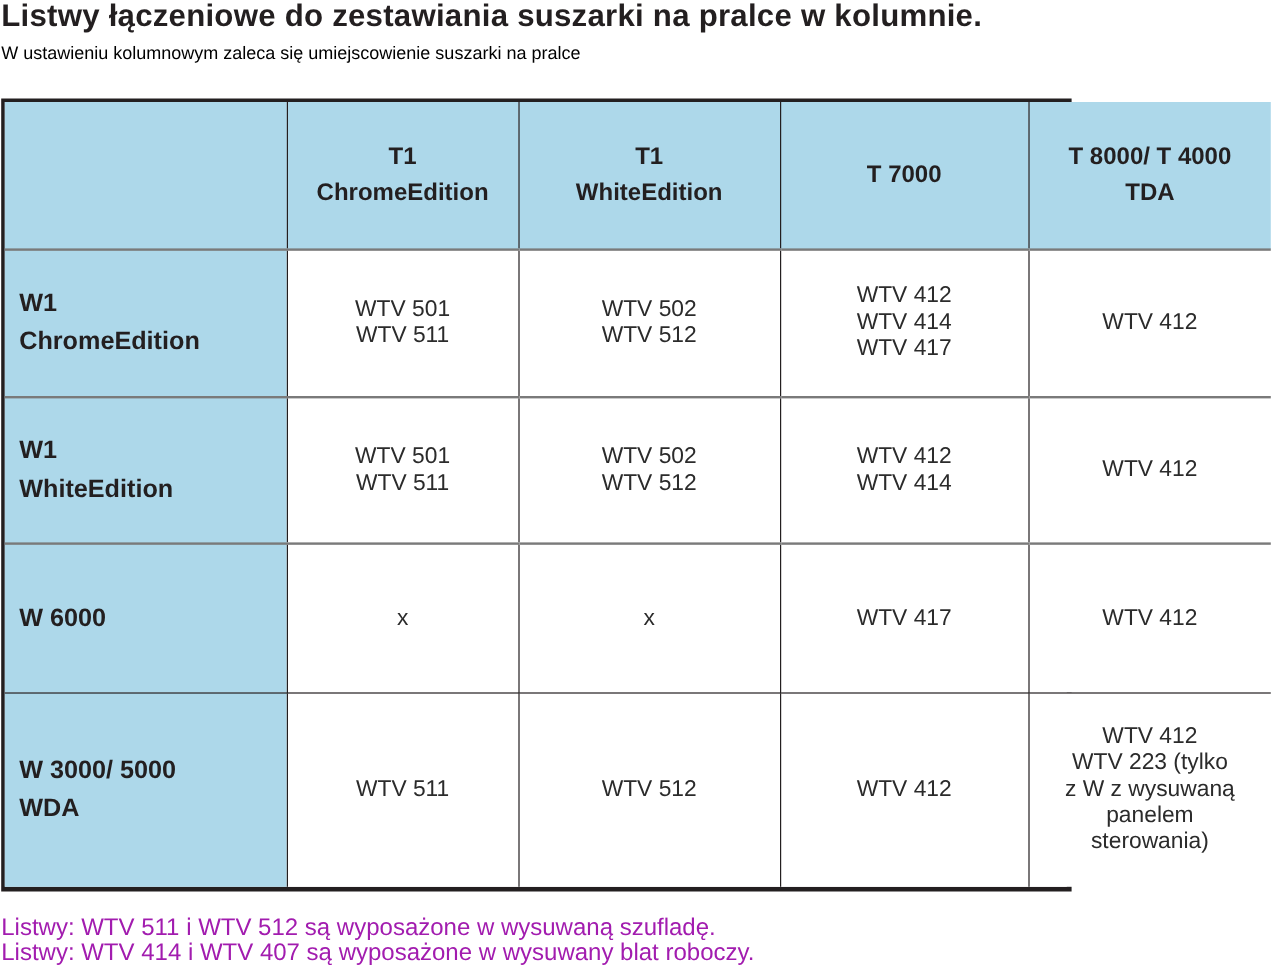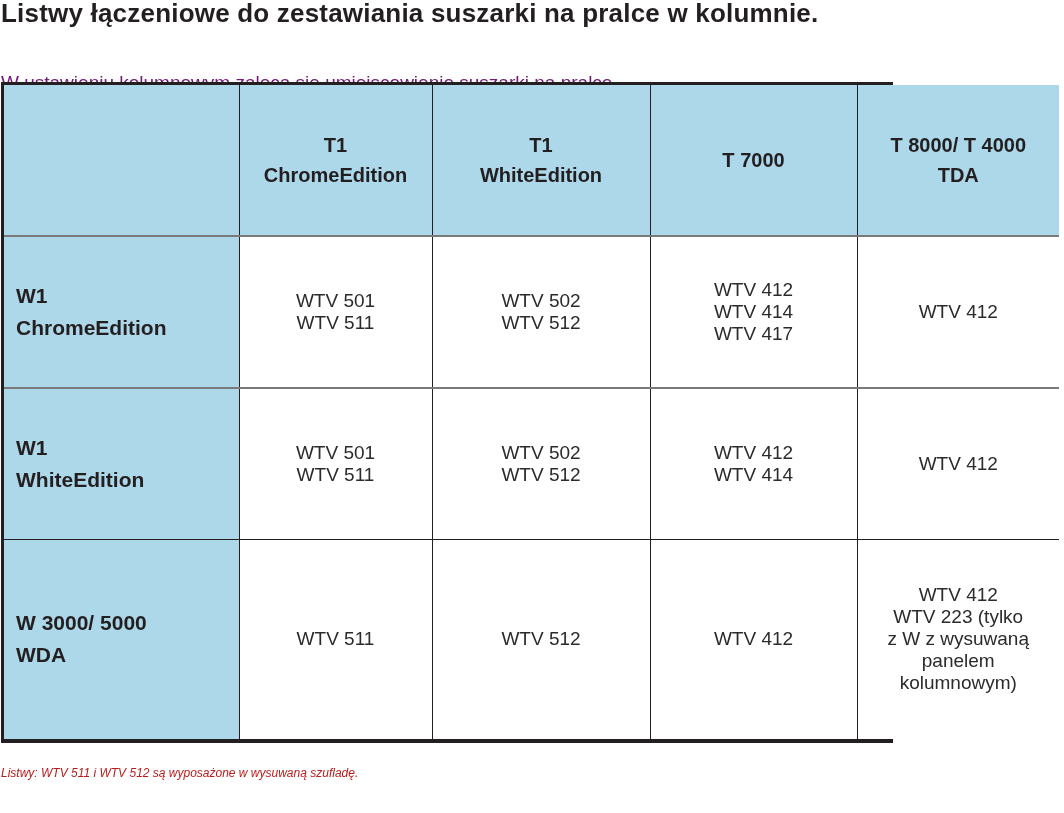--- a/index.html
+++ b/index.html
@@ -22,24 +22,23 @@
     font-size: 26px;
     font-weight: bold;
     letter-spacing: 0.2px;
     white-space: nowrap;
     color: #231f20;
   }
   .subtitle {
     position: absolute;
     left: 1px;
     top: 36px;
-    font-size: 19px;
+    font-size: 15px;
     white-space: nowrap;
-    color: #701a75;
-    margin-top: 36px;
+    color: #000000;
   }
   .table-wrap {
     position: absolute;
     left: 1px;
     top: 82px;
     width: 892px;
     height: 661px;
     box-sizing: border-box;
     border: 3px solid #231f20;
     border-right-width: 4px;
@@ -86,25 +85,24 @@
     font-size: 19px;
     line-height: 22px;
     color: #2b2b2b;
   }
   td.cell span { display: block; }
 
   .notes {
     position: absolute;
     left: 1px;
     top: 763px;
-    font-size: 12px;
+    font-size: 20px;
     line-height: 21px;
-    color: #b91c1c;
+    color: #a21caf;
     white-space: nowrap;
-    font-style: italic;
   }
   .notes div { display: block; }
 </style>
 </head>
 <body>
 
 <div class="title">Listwy łączeniowe do zestawiania suszarki na pralce w kolumnie.</div>
 <div class="subtitle">W ustawieniu kolumnowym zaleca się umiejscowienie suszarki na pralce</div>
 
 <div class="table-wrap">
@@ -175,42 +173,60 @@
       <td class="cell">
         <span>WTV 412</span>
         <span>WTV 414</span>
       </td>
       <td class="cell">
         <span>WTV 412</span>
       </td>
     </tr>
 
 
+    <tr class="row-sep" style="height:105px">
+      <th class="row-head">
+        <div>W 6000</div>
+      </th>
+      <td class="cell">
+        <span>x</span>
+      </td>
+      <td class="cell">
+        <span>x</span>
+      </td>
+      <td class="cell">
+        <span>WTV 417</span>
+      </td>
+      <td class="cell">
+        <span>WTV 412</span>
+      </td>
+    </tr>
 
     <tr style="height:137px">
       <th class="row-head">
         <div>W 3000/ 5000</div>
         <div>WDA</div>
       </th>
       <td class="cell">
         <span>WTV 511</span>
       </td>
       <td class="cell">
         <span>WTV 512</span>
       </td>
       <td class="cell">
         <span>WTV 412</span>
       </td>
       <td class="cell">
         <span>WTV 412</span>
         <span>WTV 223 (tylko</span>
         <span>z W z wysuwaną</span>
         <span>panelem</span>
-        <span>kolumnowym)</span>
+        <span>sterowania)</span>
       </td>
     </tr>
   </tbody>
     </table>
 </div>
 
 <div class="notes">
   <div>Listwy: WTV 511 i WTV 512 są wyposażone w wysuwaną szufladę.</div>
+  <div>Listwy: WTV 414 i WTV 407 są wyposażone w wysuwany blat roboczy.</div>
 </div>
 
 </body></html>

